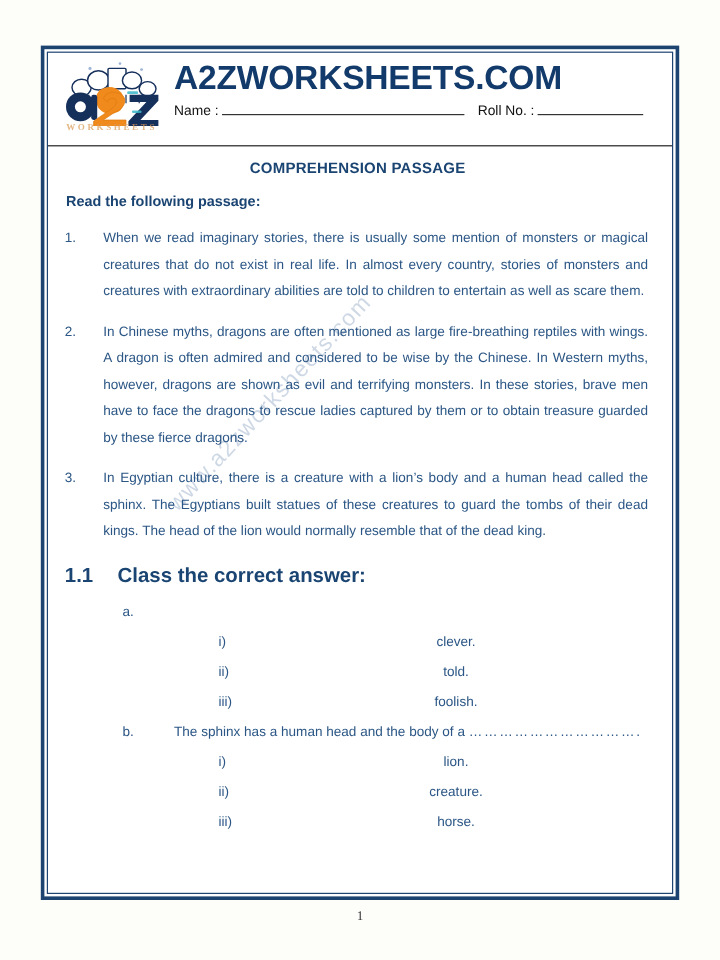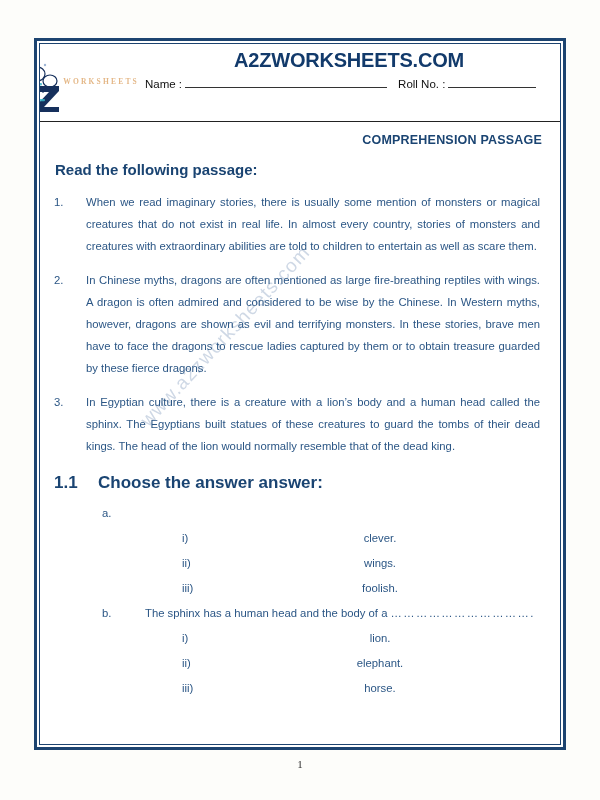--- a/index.html
+++ b/index.html
@@ -62,23 +62,23 @@
     display: flex;
     align-items: stretch;
     padding: 5px 7px 3px 7px;
     min-height: 78px;
     box-sizing: border-box;
   }
   #logo-cell {
     width: 92px;
     flex: 0 0 92px;
     display: flex;
-    flex-direction: row;
+    flex-direction: column;
     align-items: center;
-    justify-content: flex-end;
+    justify-content: flex-start;
   }
   .logo-wrap { position: relative; width: 86px; height: 56px; }
   .logo-wrap svg { display: block; }
   #logo-sub {
     font-family: "Liberation Serif", serif;
     font-size: 7.5px;
     letter-spacing: 2.2px;
     color: #d99a56;
     opacity: .72;
     margin-top: -4px;
@@ -86,24 +86,23 @@
   }
 
   #header-right {
     flex: 1 1 auto;
     display: flex;
     flex-direction: column;
     justify-content: flex-start;
     padding-left: 6px;
   }
   #site-title {
-    text-align: center;
     font-family: "Liberation Sans", sans-serif;
     font-weight: bold;
-    font-size: 20px;
+    font-size: 28px;
     color: #123a6b;
     letter-spacing: -0.2px;
     line-height: 1.05;
     margin-top: 1px;
     margin-bottom: 5px;
   }
   .field-row {
     display: flex;
     align-items: baseline;
     font-size: 11.5px;
@@ -127,30 +126,30 @@
   .sp { display:inline-block; width:8px; }
 
   
   #body-area {
     position: relative;
     z-index: 2;
     padding: 11px 18px 0 14px;
     color: #1f4068;
   }
   #doc-title {
-    text-align: right;
+    text-align: center;
     font-weight: bold;
     font-size: 12.5px;
     color: #1a4472;
     letter-spacing: .2px;
     margin-bottom: 14px;
   }
   #read-instruction {
     font-weight: bold;
-    font-size: 15px;
+    font-size: 12px;
     color: #1a4472;
     margin: 0 0 13px 1px;
   }
 
   .para {
     display: flex;
     margin-bottom: 12px;
   }
   .para-num {
     flex: 0 0 32px;
@@ -297,53 +296,53 @@
 
       <div class="para">
         <div class="para-num">3.</div>
         <div class="para-text">In Egyptian culture, there is a creature with a lion’s body and a human head called the sphinx. The Egyptians built statues of these creatures to guard the tombs of their dead kings. The head of  the lion would normally resemble that of  the dead king.</div>
       </div>
 
       <div id="qsection">
 
         <div class="q-head">
           <span class="q-num">1.1</span>
-          <span>Choose the answer answer:</span>
+          <span>Class the correct answer:</span>
         </div>
 
         <div class="q-item">
           <div class="q-line">
             <span class="q-letter">a.</span>
           </div>
           <div class="opt-line">
             <span class="opt-rom">i)</span>
             <span class="opt-txt">clever.</span>
           </div>
           <div class="opt-line">
             <span class="opt-rom">ii)</span>
-            <span class="opt-txt">wings.</span>
+            <span class="opt-txt">told.</span>
           </div>
           <div class="opt-line">
             <span class="opt-rom">iii)</span>
             <span class="opt-txt">foolish.</span>
           </div>
         </div>
 
         <div class="q-item">
           <div class="q-line">
             <span class="q-letter">b.</span>
             <span class="q-text"><span>The sphinx has a human head and the body of a </span><span class="dots">…………………………….</span></span>
           </div>
           <div class="opt-line">
             <span class="opt-rom">i)</span>
             <span class="opt-txt">lion.</span>
           </div>
           <div class="opt-line">
             <span class="opt-rom">ii)</span>
-            <span class="opt-txt">elephant.</span>
+            <span class="opt-txt">creature.</span>
           </div>
           <div class="opt-line">
             <span class="opt-rom">iii)</span>
             <span class="opt-txt">horse.</span>
           </div>
         </div>
 
       </div>
     </div>
 

